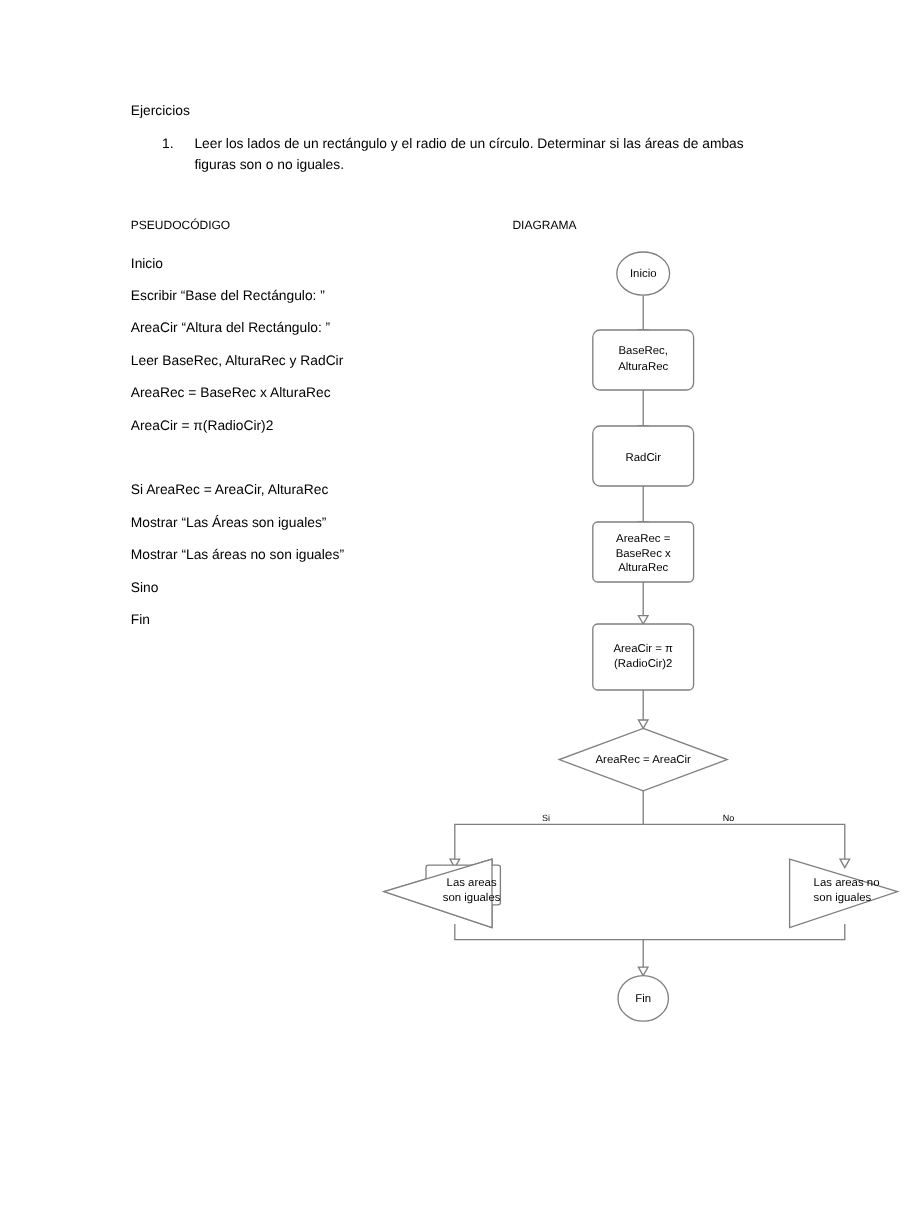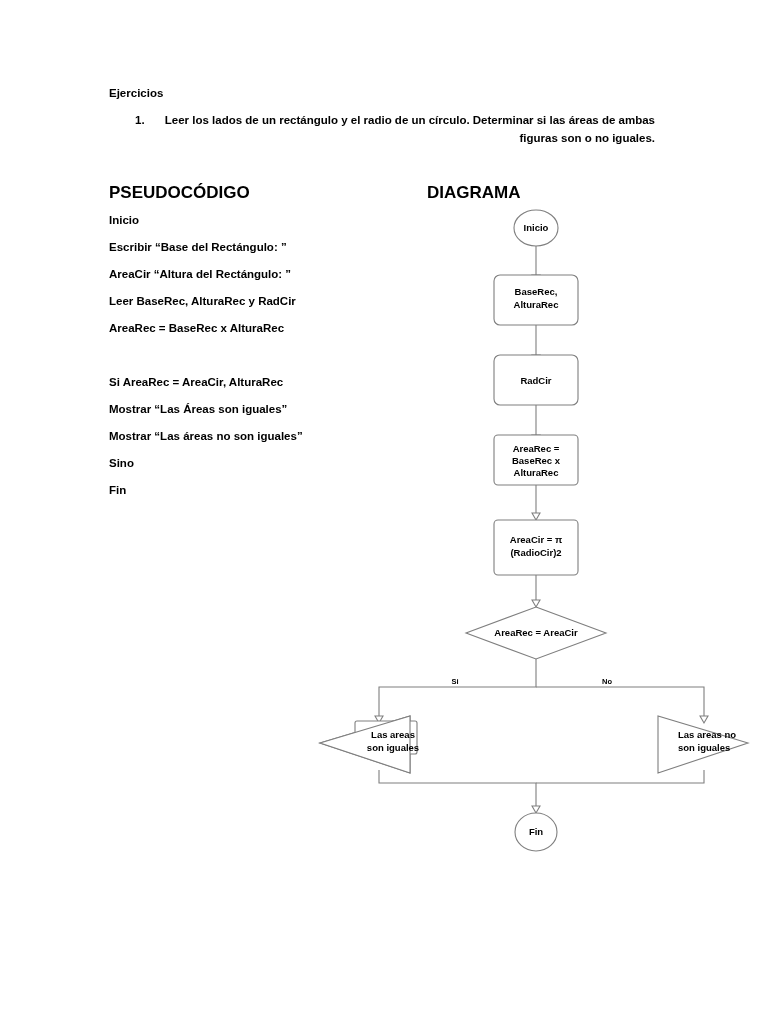--- a/index.html
+++ b/index.html
@@ -13,21 +13,20 @@
     font-family: "Liberation Sans", sans-serif;
     color: #000000;
     position: relative;
     overflow: hidden;
   }
   .page {
     position: absolute;
     left: 0; top: 0;
     width: 768px;
     height: 1024px;
-    font-weight: bold;
   }
 
   
   .doc-heading {
     position: absolute;
     left: 109px;
     top: 86px;
     font-size: 11.5px;
     line-height: 1.3;
   }
@@ -40,27 +39,26 @@
     line-height: 1.55;
   }
   .numbered-item .num {
     position: absolute;
     left: 0;
     top: 0;
     width: 22px;
   }
   .numbered-item .body {
     display: block;
-    margin-left: 12px;
-    text-align: right;
+    margin-left: 27px;
   }
 
   .col-title {
     position: absolute;
-    font-size: 17px;
+    font-size: 10px;
   }
   #pseudo-title { left: 109px; top: 183px; }
   #diagram-title { left: 427px; top: 183px; text-align: right; }
 
   .pseudo-lines {
     position: absolute;
     left: 109px;
     top: 207px;
     width: 300px;
     font-size: 11.5px;
@@ -120,20 +118,21 @@
 
   <div class="col-title" id="pseudo-title">PSEUDOCÓDIGO</div>
   <div class="col-title" id="diagram-title">DIAGRAMA</div>
 
   <div class="pseudo-lines">
     <div class="line">Inicio</div>
     <div class="line">Escribir “Base del Rectángulo: ”</div>
     <div class="line">AreaCir “Altura del Rectángulo: ”</div>
     <div class="line">Leer BaseRec, AlturaRec y RadCir</div>
     <div class="line">AreaRec = BaseRec x AlturaRec</div>
+    <div class="line">AreaCir = π(RadioCir)2</div>
     <div class="line gap"></div>
     <div class="line">Si AreaRec = AreaCir, AlturaRec</div>
     <div class="line">Mostrar “Las Áreas son iguales”</div>
     <div class="line">Mostrar “Las áreas no son iguales”</div>
     <div class="line">Sino</div>
     <div class="line">Fin</div>
   </div>
 
   <div class="flow">
     <svg width="468" height="660" viewBox="0 0 468 660" xmlns="http://www.w3.org/2000/svg">

